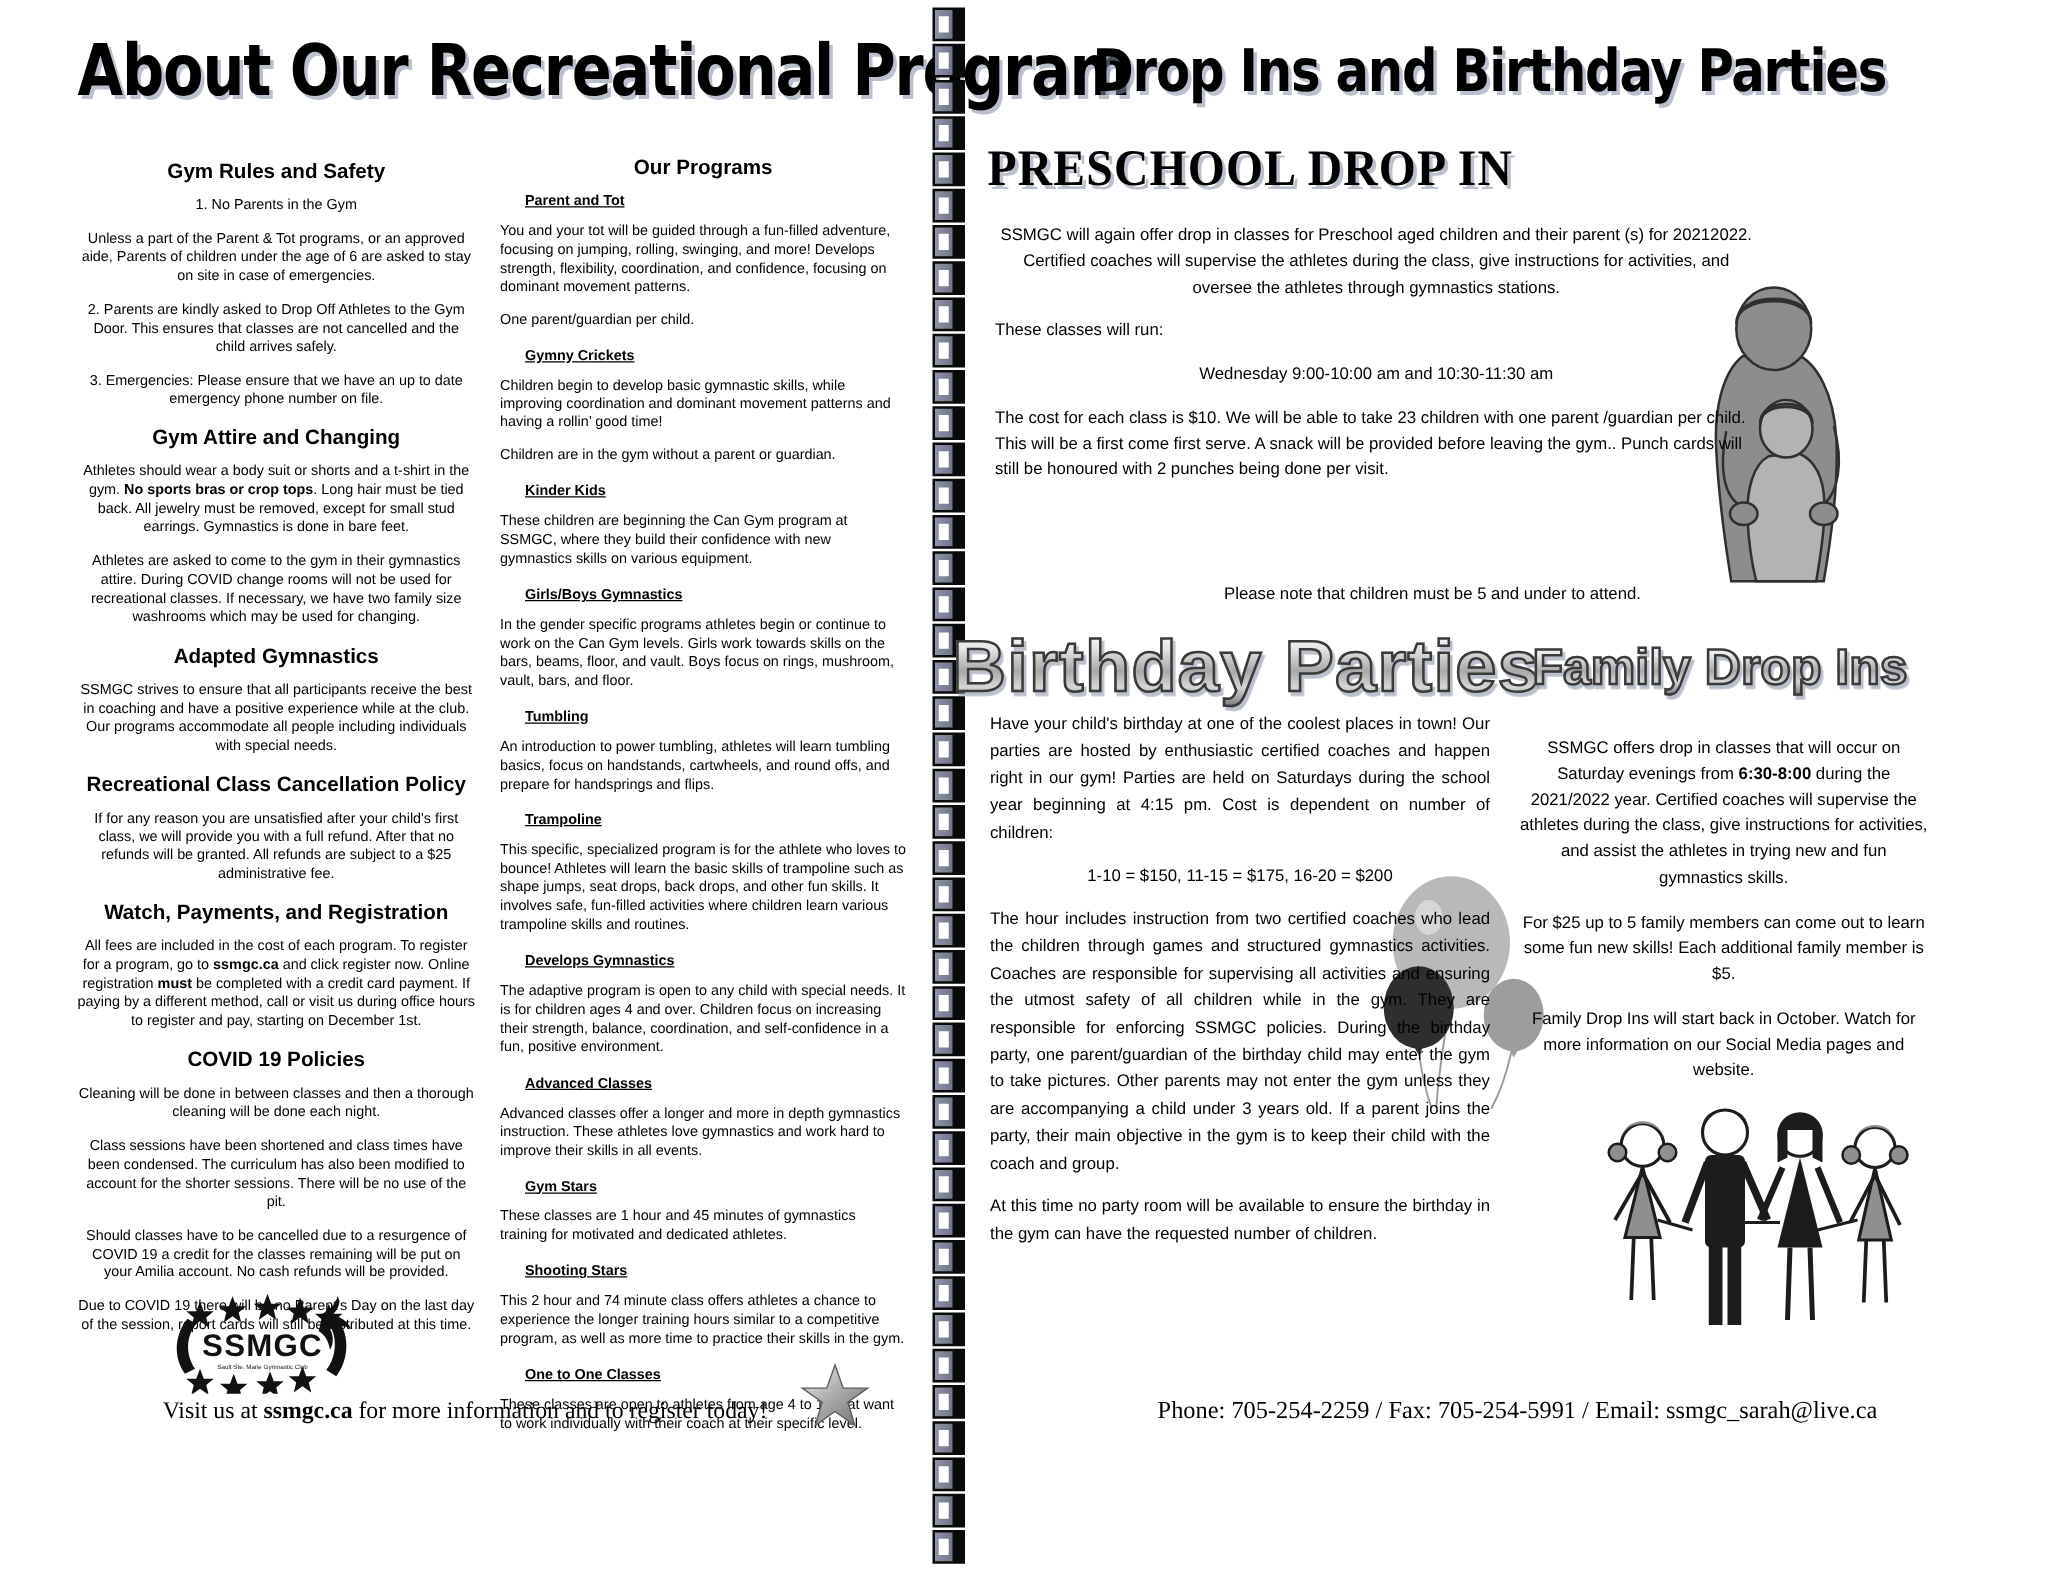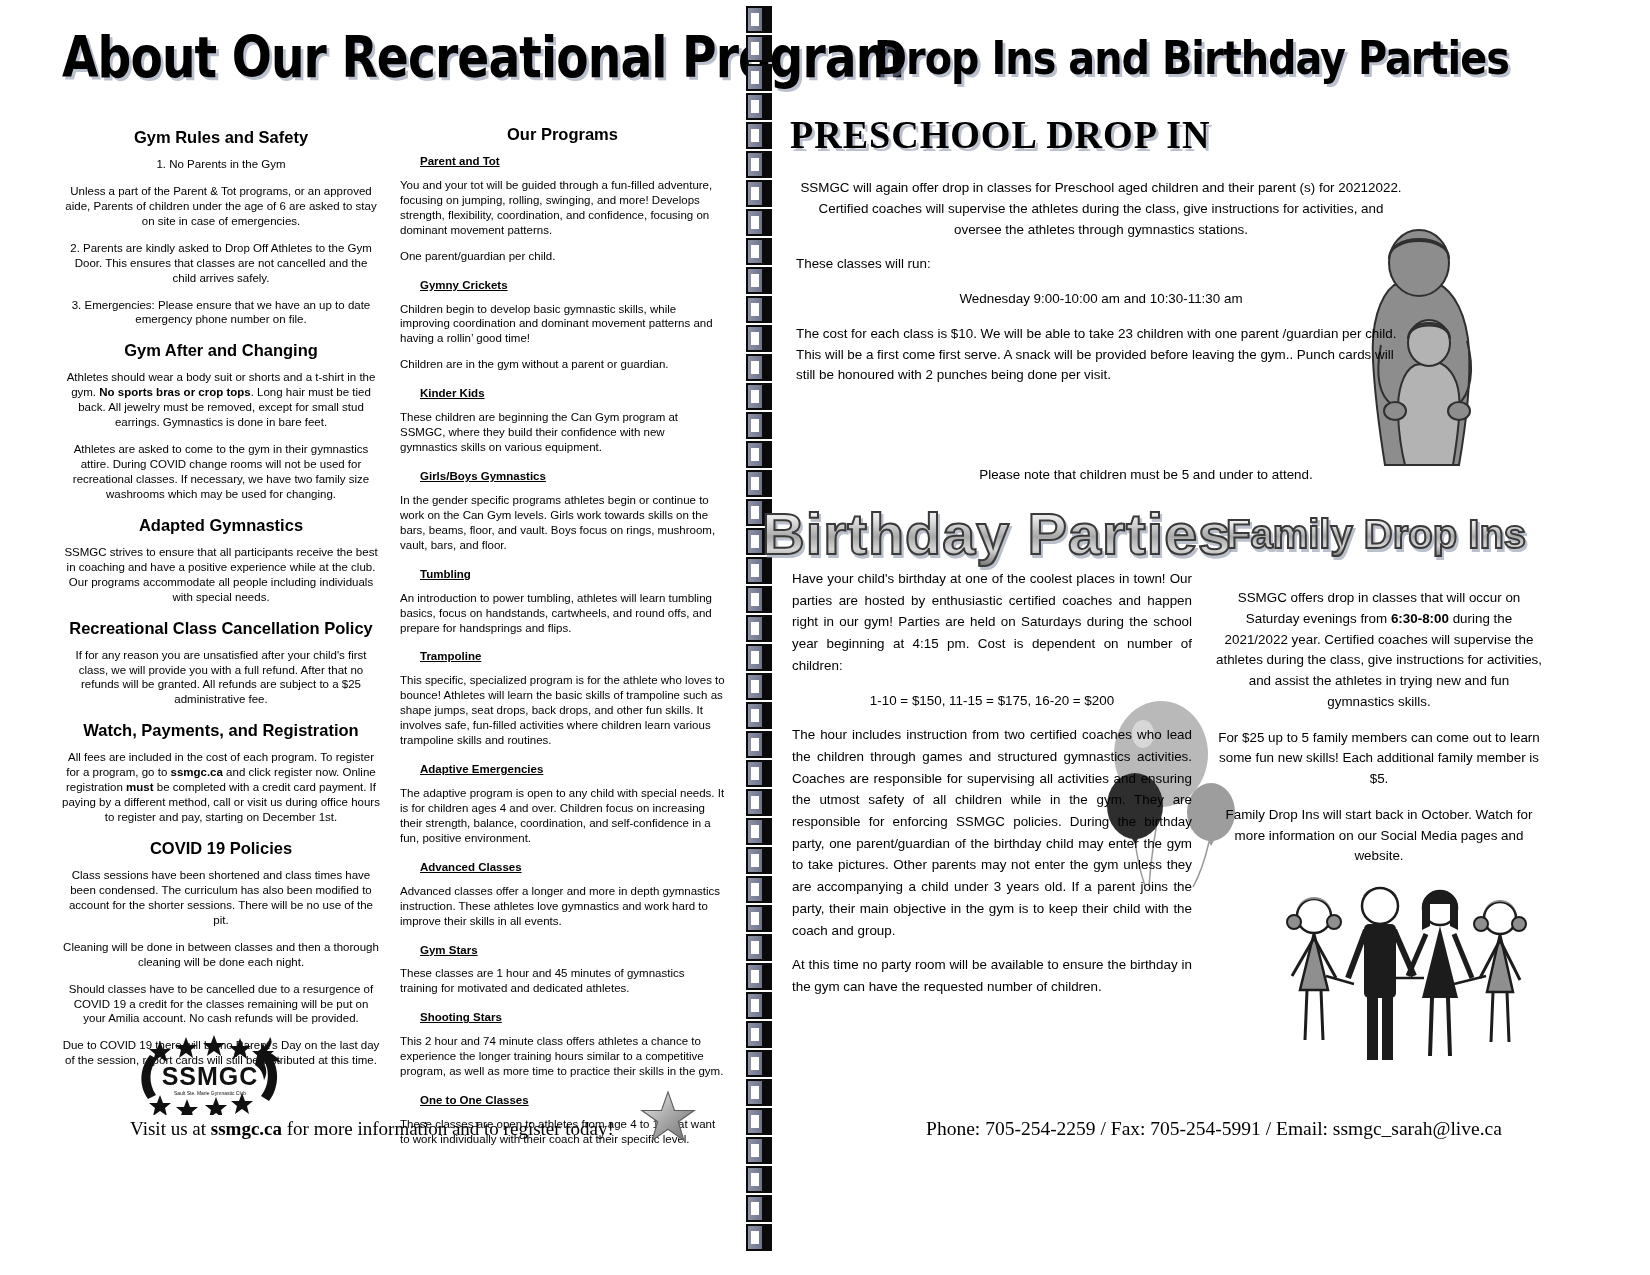--- a/index.html
+++ b/index.html
@@ -92,36 +92,36 @@
     <div class="banner banner-left">About Our Recreational Program</div>
 
     <div class="col col-a">
 
       <h2 class="sec first">Gym Rules and Safety</h2>
       <p>1. No Parents in the Gym</p>
       <p>Unless a part of the Parent &amp; Tot programs, or an approved aide, Parents of children under the age of 6 are asked to stay on site in case of emergencies.</p>
       <p>2. Parents are kindly asked to Drop Off Athletes to the Gym Door. This ensures that classes are not cancelled and the child arrives safely.</p>
       <p>3. Emergencies: Please ensure that we have an up to date emergency phone number on file.</p>
 
-      <h2 class="sec">Gym After and Changing</h2>
+      <h2 class="sec">Gym Attire and Changing</h2>
       <p><span>Athletes should wear a body suit or shorts and a t-shirt in the gym. </span><b>No sports bras or crop tops</b><span>. Long hair must be tied back. All jewelry must be removed, except for small stud earrings. Gymnastics is done in bare feet.</span></p>
       <p>Athletes are asked to come to the gym in their gymnastics attire. During COVID change rooms will not be used for recreational classes. If necessary, we have two family size washrooms which may be used for changing.</p>
 
       <h2 class="sec">Adapted Gymnastics</h2>
       <p>SSMGC strives to ensure that all participants receive the best in coaching and have a positive experience while at the club. Our programs accommodate all people including individuals with special needs.</p>
 
       <h2 class="sec">Recreational Class Cancellation Policy</h2>
       <p>If for any reason you are unsatisfied after your child's first class, we will provide you with a full refund. After that no refunds will be granted. All refunds are subject to a $25 administrative fee.</p>
 
       <h2 class="sec">Watch, Payments, and Registration</h2>
       <p><span>All fees are included in the cost of each program. To register for a program, go to </span><b>ssmgc.ca</b><span> and click register now. Online registration </span><b>must</b><span> be completed with a credit card payment.  If paying by a different method, call or visit us during office hours to register and pay, starting on December 1st.</span></p>
 
       <h2 class="sec">COVID 19 Policies</h2>
+      <p>Cleaning will be done in between classes and then a thorough cleaning will be done each night.</p>
       <p>Class sessions have been shortened and class times have been condensed. The curriculum has also been modified to account for the shorter sessions. There will be no use of the pit.</p>
-      <p>Cleaning will be done in between classes and then a thorough cleaning will be done each night.</p>
       <p>Should classes have to be cancelled due to a resurgence of COVID 19 a credit for the classes remaining will be put on your Amilia account. No cash refunds will be provided.</p>
       <p>Due to COVID 19 there will be no Parent's Day on the last day of the session, report cards will still be distributed at this time.</p>
     </div>
 
     <div class="col col-b">
       <h2 class="sec first">Our Programs</h2>
 
       <h3 class="prog first">Parent and Tot</h3>
       <p>You and your tot will be guided through a fun-filled adventure, focusing on  jumping, rolling, swinging, and more! Develops strength, flexibility, coordination, and confidence, focusing on dominant movement patterns.</p>
       <p>One parent/guardian per child.</p>
@@ -135,21 +135,21 @@
 
       <h3 class="prog">Girls/Boys Gymnastics</h3>
       <p>In the gender specific programs athletes begin or continue to work on the Can Gym levels. Girls work towards skills on the bars, beams, floor, and vault. Boys focus on rings, mushroom, vault, bars, and floor.</p>
 
       <h3 class="prog">Tumbling</h3>
       <p>An introduction to power tumbling, athletes will learn tumbling basics, focus on handstands, cartwheels, and round offs, and prepare for handsprings and flips.</p>
 
       <h3 class="prog">Trampoline</h3>
       <p>This specific, specialized program is for the athlete who loves to bounce! Athletes will learn the basic skills of trampoline such as shape jumps, seat drops, back drops, and other fun skills. It involves safe, fun-filled activities where children learn various trampoline skills and routines.</p>
 
-      <h3 class="prog">Adaptive Emergencies</h3>
+      <h3 class="prog">Develops Gymnastics</h3>
       <p>The adaptive program is open to any child with special needs. It is for children ages 4 and over. Children focus on increasing their strength, balance, coordination, and self-confidence in a fun, positive environment.</p>
 
       <h3 class="prog">Advanced Classes</h3>
       <p>Advanced classes offer a longer and more in depth gymnastics instruction.  These athletes  love gymnastics and work hard to improve their skills in all events.</p>
 
       <h3 class="prog">Gym Stars</h3>
       <p>These classes are 1 hour and 45 minutes of gymnastics training for motivated and dedicated athletes.</p>
 
       <h3 class="prog">Shooting Stars</h3>
       <p>This 2 hour  and 74 minute class offers athletes a chance to experience the longer training hours similar to a competitive program, as well as more time to practice their skills in the gym.</p>

